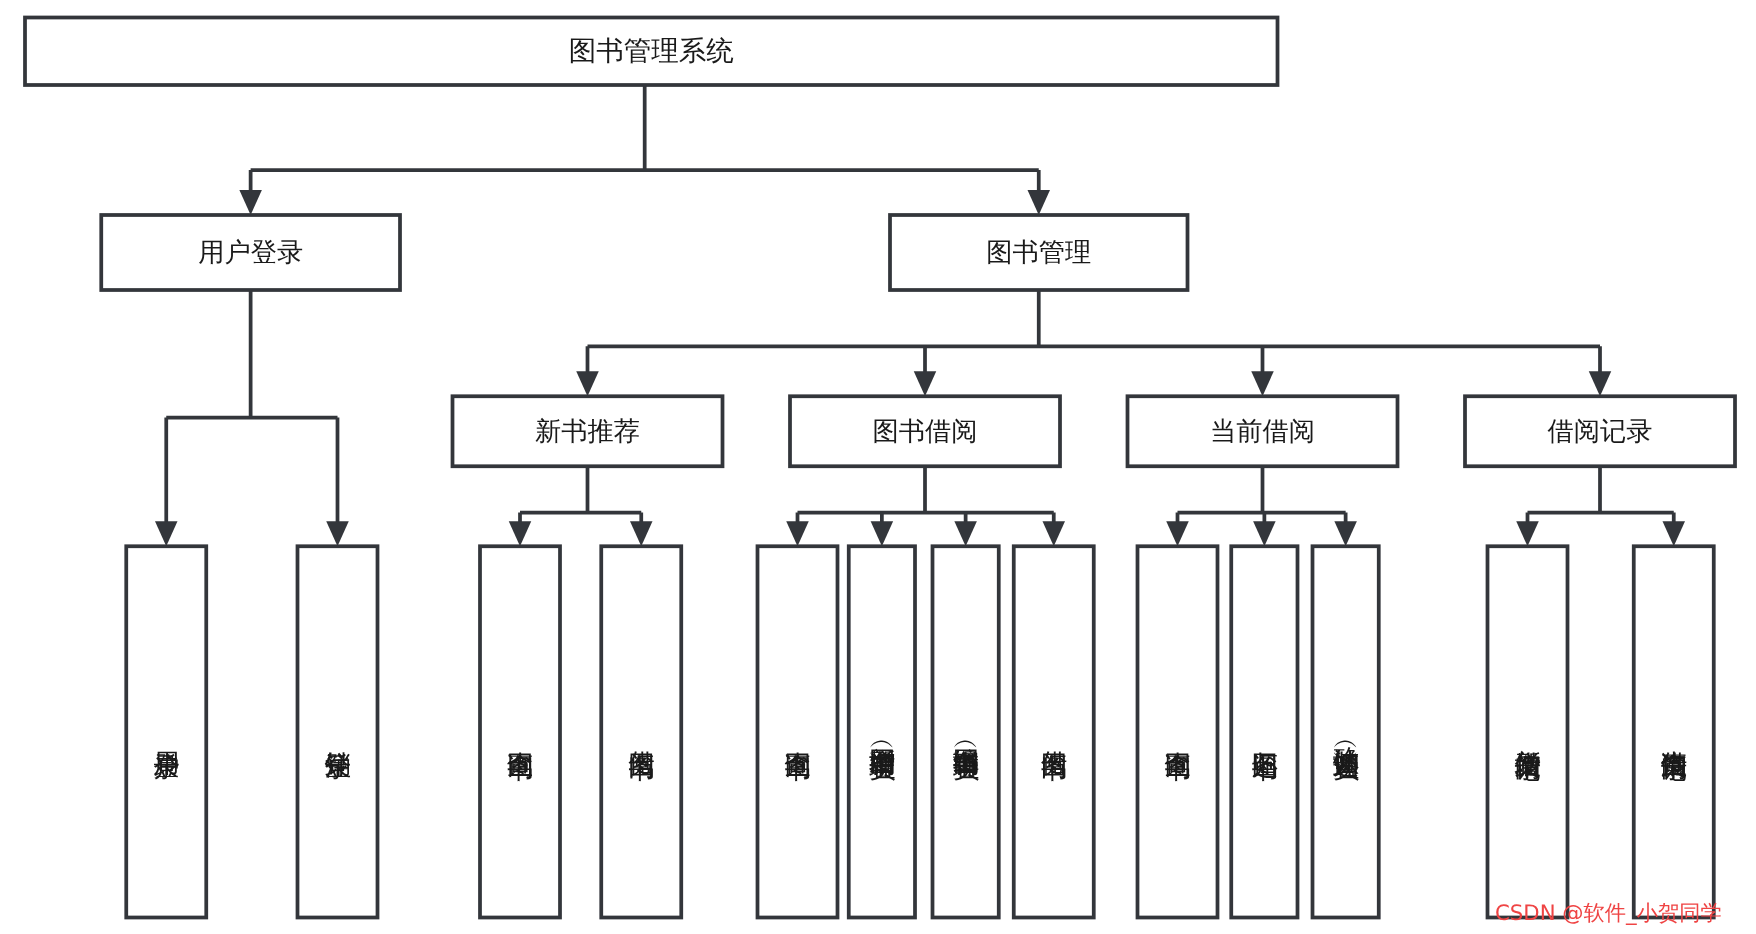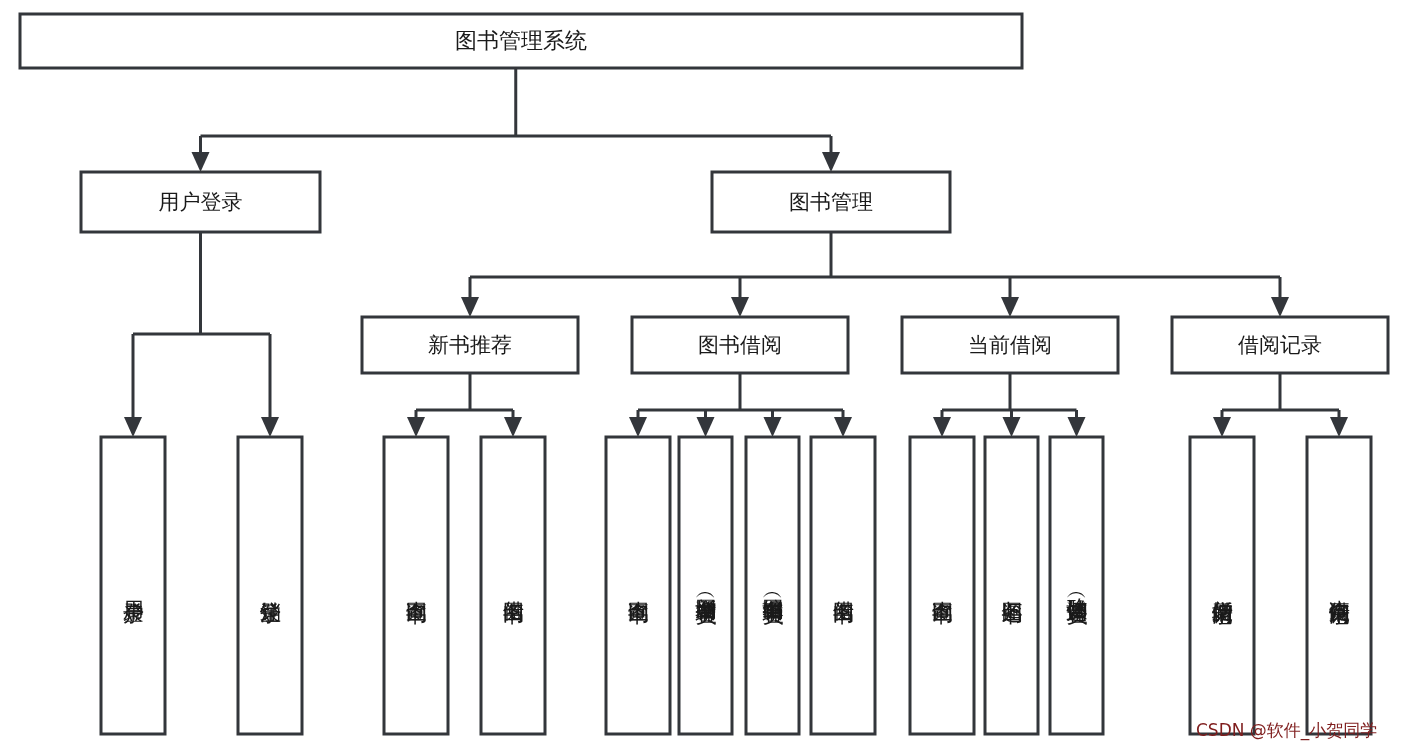--- a/index.html
+++ b/index.html
@@ -63,21 +63,21 @@
     line-height: 1.18;
     color: #1a1a1a;
     letter-spacing: 1px;
     pointer-events: none;
     white-space: nowrap;
   }
   .watermark {
     position: absolute;
     font-family: "DejaVu Sans", "Liberation Sans", sans-serif;
     font-size: 17px;
-    color: #7f1d1d;
+    color: #ef4444;
     white-space: nowrap;
   }
 </style>
 </head>
 <body>
 
 <div id="diagram-root">
 
   <svg class="diagram-canvas" id="diagram-svg" viewBox="0 0 1405 747" xmlns="http://www.w3.org/2000/svg">
     <g id="connectors-layer">

